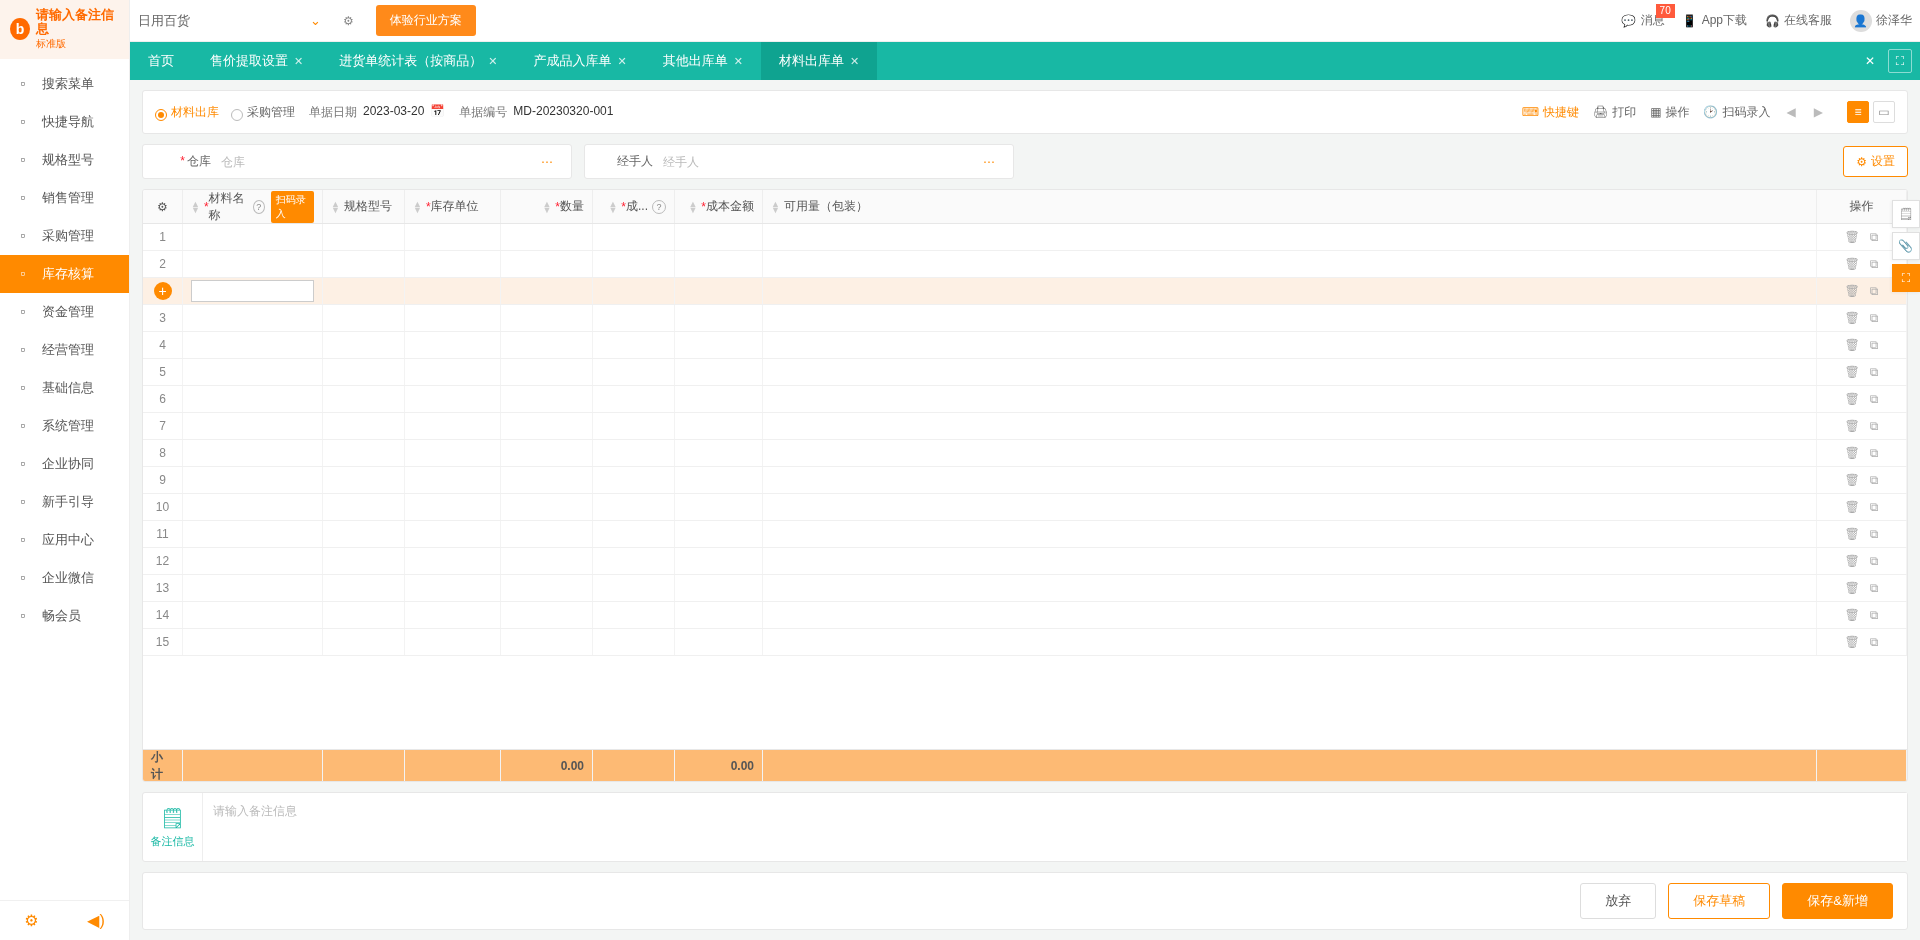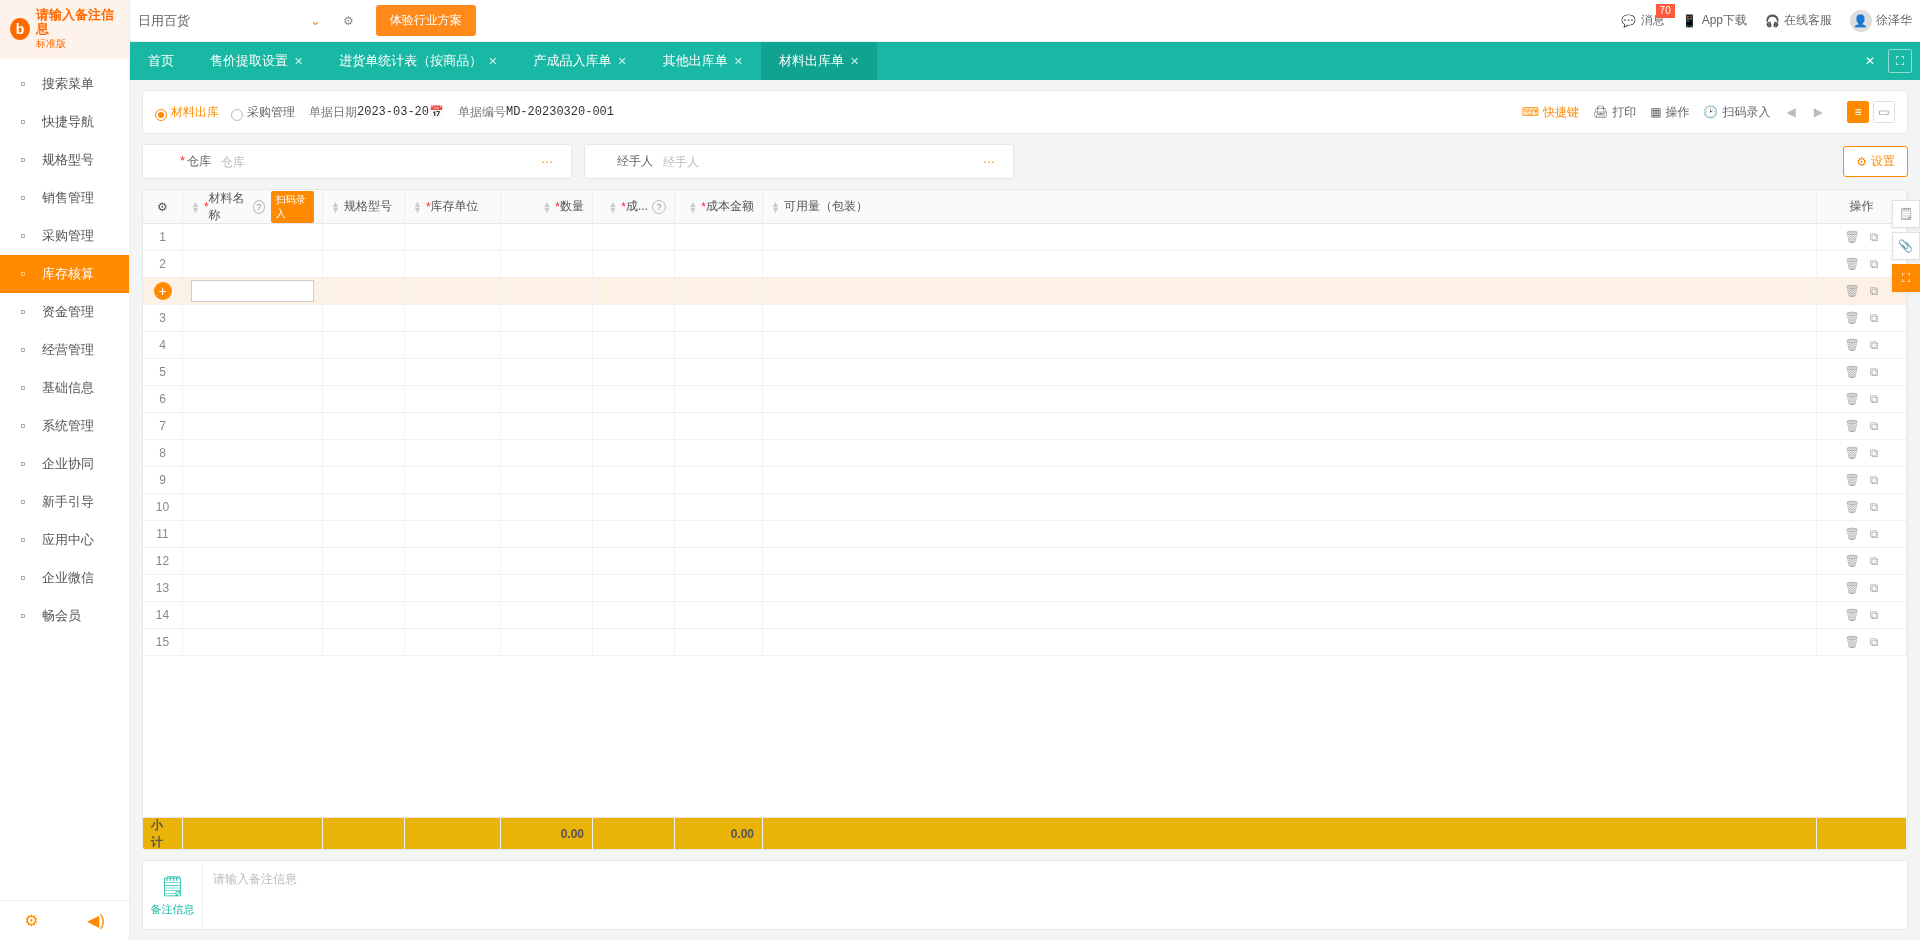--- a/index.html
+++ b/index.html
@@ -48,21 +48,21 @@
 .content { flex: 1; background: #f3f5f4; padding: 10px 12px; display: flex; flex-direction: column; gap: 10px; overflow: hidden; }
 
 
 .toolbar { background: #fff; border: 1px solid #e7e7e7; border-radius: 3px; padding: 10px 12px; display: flex; align-items: center; gap: 14px; font-size: 12px; }
 .radio-group { display: flex; align-items: center; gap: 12px; }
 .radio { display: flex; align-items: flex-end; gap: 4px; color: #666; cursor: pointer; }
 .radio.active .radio-dot { border-color: #ff8a00; }
 .radio.active .radio-dot::after { content: ""; width: 6px; height: 6px; border-radius: 50%; background: #ff8a00; }
 .radio-dot { width: 12px; height: 12px; border: 1px solid #bbb; border-radius: 50%; display: flex; align-items: center; justify-content: center; }
 .radio.active { color: #ff8a00; }
-.meta-field { display: flex; align-items: center; color: #777; font-family: Liberation Mono, monospace; }
+.meta-field { display: flex; align-items: flex-start; gap: 6px; color: #777; }
 .meta-value { color: #333; }
 .cal-icon { color: #ff8a00; }
 .toolbar-spacer { flex: 1; }
 .toolbar-actions { display: flex; align-items: center; gap: 14px; color: #666; }
 .taction { display: flex; align-items: center; gap: 4px; cursor: pointer; }
 .taction.orange { color: #ff8a00; }
 .view-toggles { display: flex; gap: 4px; margin-left: 8px; }
 .vt { width: 22px; height: 22px; border: 1px solid #ddd; border-radius: 2px; display: flex; align-items: center; justify-content: center; cursor: pointer; color: #888; }
 .vt.active { background: #ff8a00; border-color: #ff8a00; color: #fff; }
 .arrow-btn { color: #bbb; cursor: pointer; padding: 0 2px; }
@@ -99,21 +99,21 @@
 .tbody { flex: 1; overflow-y: auto; }
 .tr { display: flex; height: 27px; border-bottom: 1px solid #f0f0f0; }
 .tr.highlight { background: #fdf0e4; }
 .td { border-right: 1px solid #f3f3f3; display: flex; align-items: center; padding: 0 8px; font-size: 12px; color: #666; }
 .td.idx { justify-content: center; color: #888; }
 .td.ops { justify-content: center; gap: 10px; }
 .td .rowicon { color: #aaa; cursor: pointer; }
 .add-btn { width: 18px; height: 18px; background: #ff8a00; border-radius: 50%; color: #fff; display: flex; align-items: center; justify-content: center; font-size: 14px; }
 .cell-input { width: 100%; height: 22px; border: 1px solid #ccc; background: #fff; outline: none; padding: 0 4px; }
 
-.tfoot { display: flex; height: 32px; border-top: 1px solid #e7e7e7; background: #eab308; }
+.tfoot { display: flex; height: 32px; border-top: 1px solid #e7e7e7; background: #fdba74; }
 .tfoot .td { font-weight: bold; color: #555; }
 
 
 .remarks { background: #fff; border: 1px solid #e7e7e7; border-radius: 3px; display: flex; align-items: stretch; height: 70px; }
 .remarks-label { width: 60px; display: flex; flex-direction: column; align-items: center; justify-content: center; border-right: 1px solid #eee; color: #18b8a4; font-size: 11px; gap: 4px; }
 .remarks-icon { color: #18b8a4; font-size: 20px; }
 .remarks-input { flex: 1; border: none; outline: none; padding: 10px; resize: none; font-size: 12px; font-family: inherit; }
 .remarks-input::placeholder { color: #bbb; }
 
 
@@ -624,20 +624,25 @@
       </div>
 
       <div class="remarks">
         <div class="remarks-label">
           <span class="remarks-icon">🗒</span>
           <span>备注信息</span>
         </div>
         <textarea class="remarks-input" placeholder="请输入备注信息" style=""></textarea>
       </div>
 
+      <div class="footer-btns">
+        <button class="btn">放弃</button>
+        <button class="btn outline-orange">保存草稿</button>
+        <button class="btn solid-orange">保存&amp;新增</button>
+      </div>
     </div>
   </div>
 
   <div class="right-dock">
     <div class="dock-btn">🗒</div>
     <div class="dock-btn">📎</div>
     <div class="dock-btn active">⛶</div>
   </div>
 </div>
 

